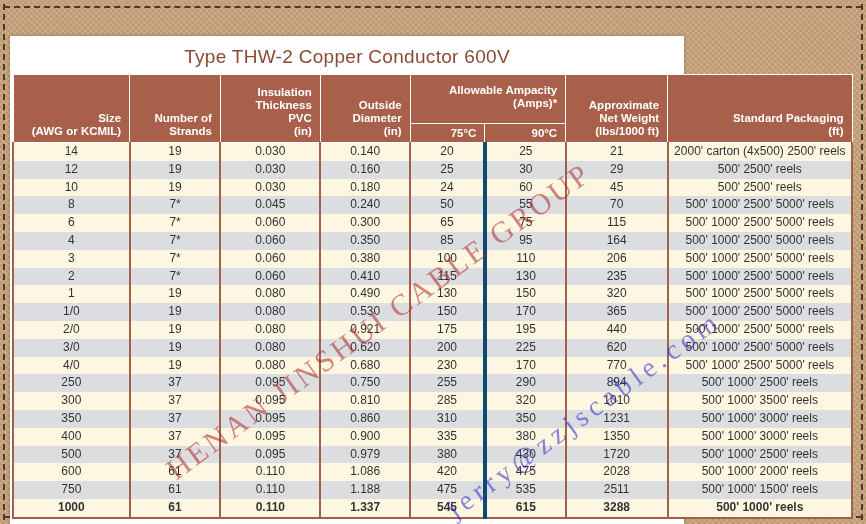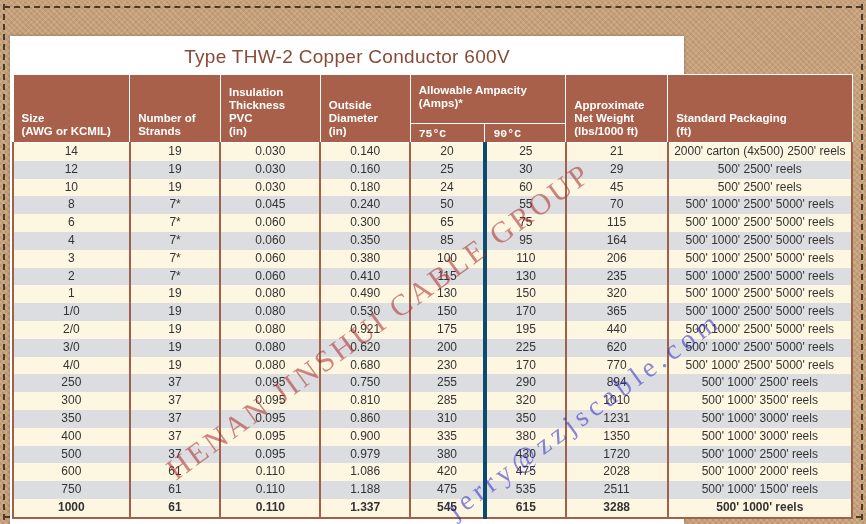--- a/index.html
+++ b/index.html
@@ -36,25 +36,25 @@
     border-collapse: collapse;
     font-size: 12px;
     color: #333;
   }
   th {
     background: #a8604a; color: #fff;
     font-family: "Liberation Sans", sans-serif;
     font-weight: bold; font-size: 11.5px; line-height: 13px;
     border: 1.5px solid #fff;
     padding: 0 8px;
-    text-align: left;
+    text-align: right;
   }
   thead tr.top th { height: 46px; vertical-align: bottom; padding-bottom: 4px; }
   thead tr.top th.group { vertical-align: middle; height: 44px; }
-  thead tr.sub th { height: 18px; font-family: Liberation Mono, monospace; }
+  thead tr.sub th { height: 18px; }
   td {
     text-align: center; height: 17.8px; padding: 0;
     border-left: 2px solid #a0604a; border-right: 2px solid #a0604a;
     line-height: 17.8px;
   }
   td.amp75 { border-right: 4px solid #0c4a6e; }
   td.amp90 { border-left: 1px solid #a0604a; }
   tbody tr:nth-child(odd) td { background: #fdf6e1; }
   tbody tr:nth-child(even) td { background: #dcdde0; }
   tbody tr:last-child td { border-bottom: 2px solid #a0604a; font-weight: bold; }

